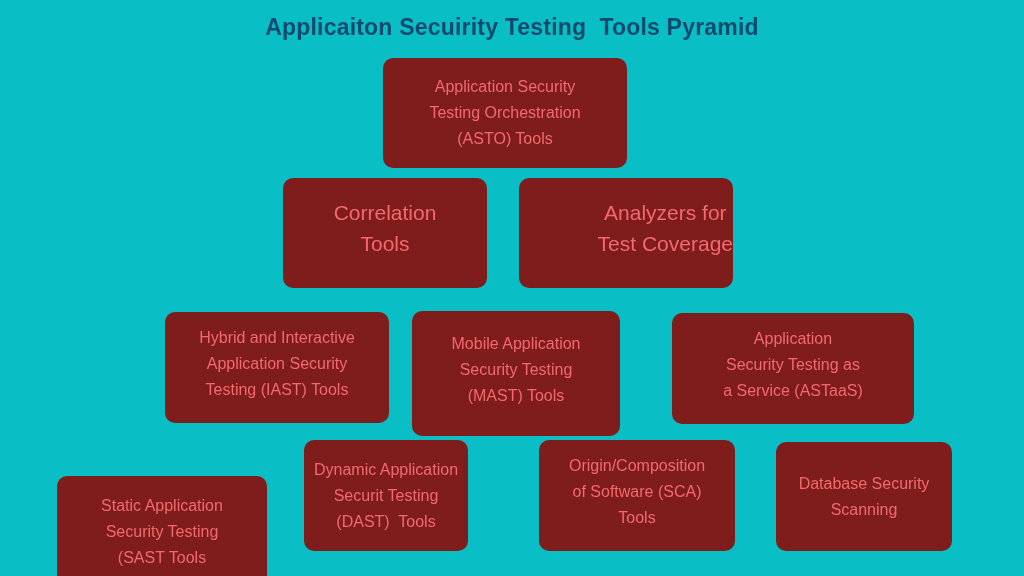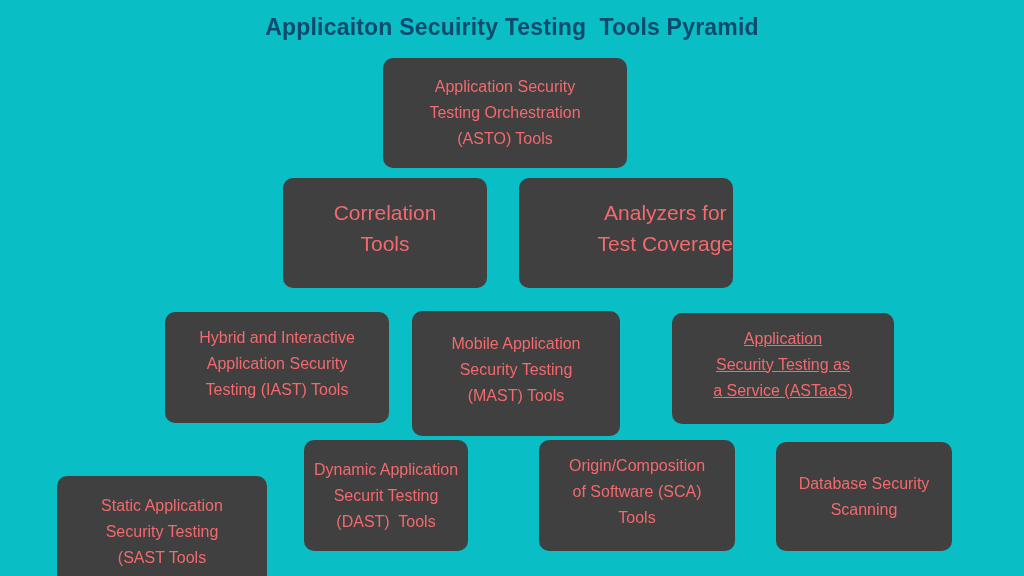--- a/index.html
+++ b/index.html
@@ -18,21 +18,21 @@
     width: 100%;
     text-align: center;
     color: #0c4a6e;
     font-size: 23px;
     font-weight: bold;
     letter-spacing: 0.2px;
     white-space: pre-wrap;
   }
   .box {
     position: absolute;
-    background: #404040;
+    background: #7f1d1d;
     border-radius: 10px;
     display: flex;
     align-items: center;
     justify-content: center;
     text-align: center;
     color: #f3696d;
     box-sizing: border-box;
   }
   .box .label {
     white-space: pre-wrap;
@@ -47,21 +47,21 @@
   .bias-up-sm { padding-bottom: 8px; }
 
   
   .r1b1 { left: 383px; top: 58px;  width: 244px; height: 110px; }
   
   .r2b1 { left: 283px; top: 178px; width: 204px; height: 110px; }
   .r2b2 { left: 519px; top: 178px; width: 214px; height: 110px; justify-content: flex-end; }
   
   .r3b1 { left: 165px; top: 312px; width: 224px; height: 111px; }
   .r3b2 { left: 412px; top: 311px; width: 208px; height: 125px; }
-  .r3b3 { left: 672px; top: 313px; width: 222px; height: 111px; text-decoration: underline; }
+  .r3b3 { left: 672px; top: 313px; width: 242px; height: 111px; }
   
   .r4b1 { left: 57px;  top: 440px; width: 210px; height: 111px; margin-top: 36px; }
   .r4b2 { left: 304px; top: 440px; width: 164px; height: 111px; }
   .r4b3 { left: 539px; top: 440px; width: 196px; height: 111px; }
   .r4b4 { left: 776px; top: 442px; width: 176px; height: 109px; align-items: center; }
 </style>
 </head>
 <body>
 
 <div class="canvas">

